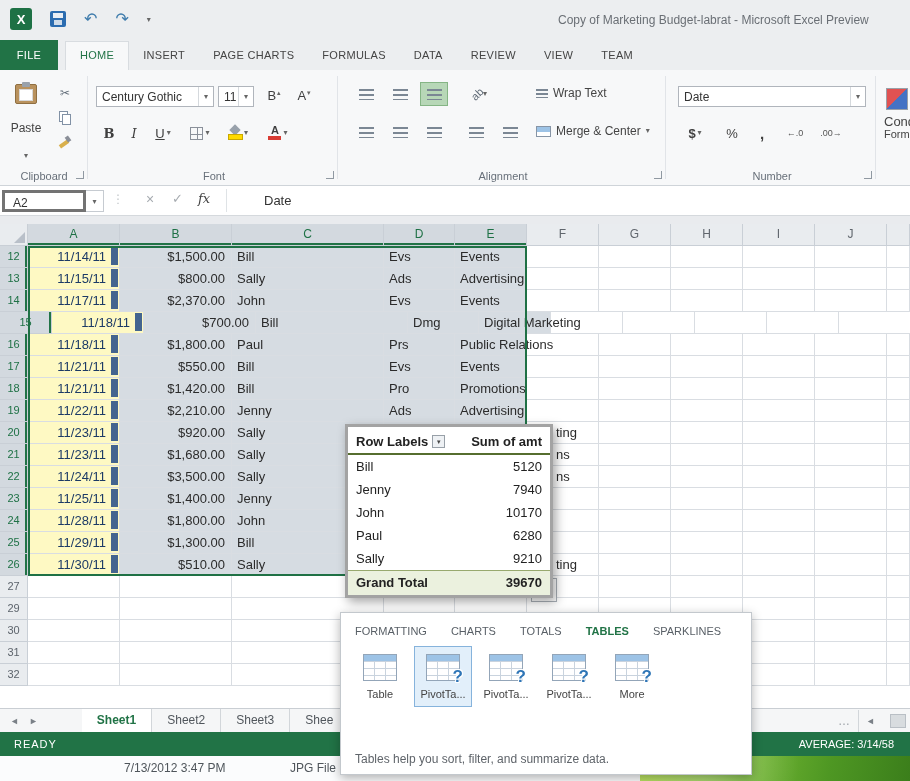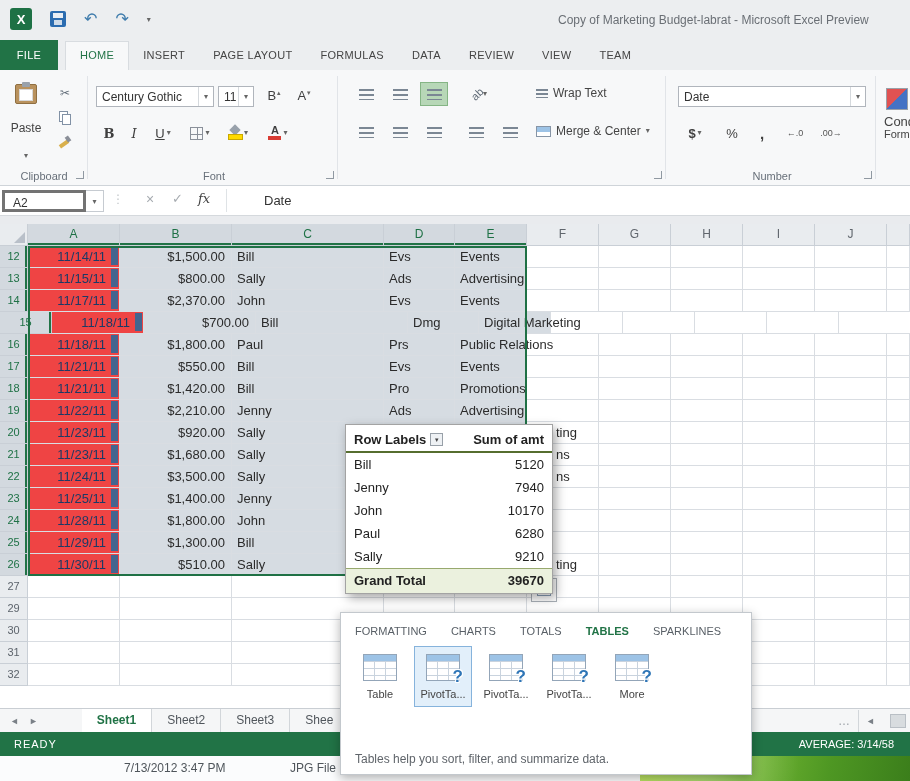--- a/index.html
+++ b/index.html
@@ -119,33 +119,33 @@
 .grow{position:relative}
 .gc{flex:none;border-right:1px solid #d9dde2;border-bottom:1px solid #d9dde2;overflow:hidden;line-height:21px}
 .gh{background:#e9ecef;border-color:#c9cfd6;text-align:center;font-size:12px;color:#60666d}
 .gh.selh{background:#d3d9df;color:#1e7145;box-shadow:inset 0 -2px 0 #217346}
 .corner{position:relative}
 .tri{position:absolute;right:2px;bottom:2px;width:0;height:0;border-left:11px solid transparent;border-bottom:11px solid #b9c0c9}
 .rh{width:28px;background:#e9ecef;border-color:#c9cfd6;text-align:center;font-size:11px;color:#5d646c}
 .rh.selrh{background:#d3d9df;color:#1e7145;box-shadow:inset -2px 0 0 #217346}
 .cell{background:#fff;font-size:13px;color:#2b2b2b}
 .cell.sel{background:#d6dce2}
-.cell.a-sel{background:#ef4444;position:relative}
+.cell.a-sel{background:#fef9c3;position:relative}
 .dt{display:block;text-align:right;padding-right:13px;color:#1c3a66}
 .mk{position:absolute;right:1px;top:1px;bottom:2px;width:7px;background:#44658f}
 .num{text-align:right;padding-right:6px}
 .txt{padding-left:5px;white-space:nowrap}
 .ecol{overflow:visible;position:relative;z-index:3}
 .ovf{position:absolute;left:556px;top:0;line-height:21px;font-size:13px;color:#2b2b2b;z-index:1}
 .sel-border{position:absolute;left:28px;top:30px;width:499px;height:330px;border:2px solid #1f7145;pointer-events:none;z-index:6}
 .qa-btn{position:absolute;left:531px;top:362px;width:26px;height:24px;background:#fff;border:1px solid #aab1b8;z-index:7;display:flex;align-items:center;justify-content:center}
 .qa-mini{width:14px;height:12px;border:1px solid #8aa0b8;background:linear-gradient(#9dc3a6 0 0) 0 0/100% 4px no-repeat,#fff}
 
 
-.pivot-popup{position:absolute;left:345px;top:424px;width:208px;background:#fff;border:1px solid #a3a3a3;box-shadow:3px 4px 10px rgba(0,0,0,.35);z-index:50;padding:3px 8px 0;font-size:13px;color:#222}
+.pivot-popup{position:absolute;left:345px;top:424px;width:208px;background:#fff;border:3px solid #a3a3a3;box-shadow:3px 4px 10px rgba(0,0,0,.35);z-index:50;padding:3px 8px 0;font-size:13px;color:#222}
 .pp-h{display:flex;align-items:center;height:25px;border-bottom:2px solid #566e2f;font-weight:700;margin:0 -8px;padding:0 8px}
 .pp-dd{width:13px;height:13px;border:1px solid #98a0a8;background:#eef1f4;font-size:7px;line-height:11px;text-align:center;margin-left:4px;color:#444;font-weight:400}
 .pp-v{margin-left:auto}
 .pp-r{display:flex;height:23px;line-height:23px}
 .pp-t{display:flex;height:25px;line-height:24px;font-weight:700;background:#ebf1de;border-top:1px solid #98a96e;margin:0 -8px;padding:0 8px}
 
 
 .qa-panel{position:absolute;left:340px;top:612px;width:412px;height:163px;background:#fff;border:1px solid #c3c8cd;box-shadow:0 3px 10px rgba(0,0,0,.3);z-index:60}
 .qa-tabs{display:flex;gap:24px;padding:12px 0 0 14px;font-size:11px;color:#585f66}
 .qa-tab.active{color:#217346;font-weight:700}
@@ -190,21 +190,21 @@
       <span class="ur">↷</span>
       <span class="qat-caret">▾</span>
     </div>
     <div class="title-text">Copy of Marketing Budget-labrat - Microsoft Excel Preview</div>
   </div>
 
   <div class="tabrow">
       <div class="rtab file">FILE</div>
       <div class="rtab active">HOME</div>
       <div class="rtab">INSERT</div>
-      <div class="rtab">PAGE LAYOUT</div>
+      <div class="rtab">PAGE CHARTS</div>
       <div class="rtab">FORMULAS</div>
       <div class="rtab">DATA</div>
       <div class="rtab">REVIEW</div>
       <div class="rtab">VIEW</div>
       <div class="rtab">TEAM</div>
     </div>
 
   <div class="ribbon">
     <div class="rgroup g-clip">
       <div class="paste-btn">
@@ -297,20 +297,21 @@
           <span class="lines"></span>
         </span>
       <span class="tbtn ind2">
           <span class="lines"></span>
         </span>
       <span class="mergebtn">
           <span class="mrg-icon"></span>
           <span>Merge &amp; Center</span>
           <span class="caret">▾</span>
         </span>
+      <div class="gl">Alignment</div>
       <span class="dlg"></span>
     </div>
 
     <div class="rgroup g-num">
       <div class="combo ncombo">
         <span class="cv">Date</span>
         <span class="ca caret">▾</span>
       </div>
       <span class="nbtn n-cur">
           <b>$</b>

